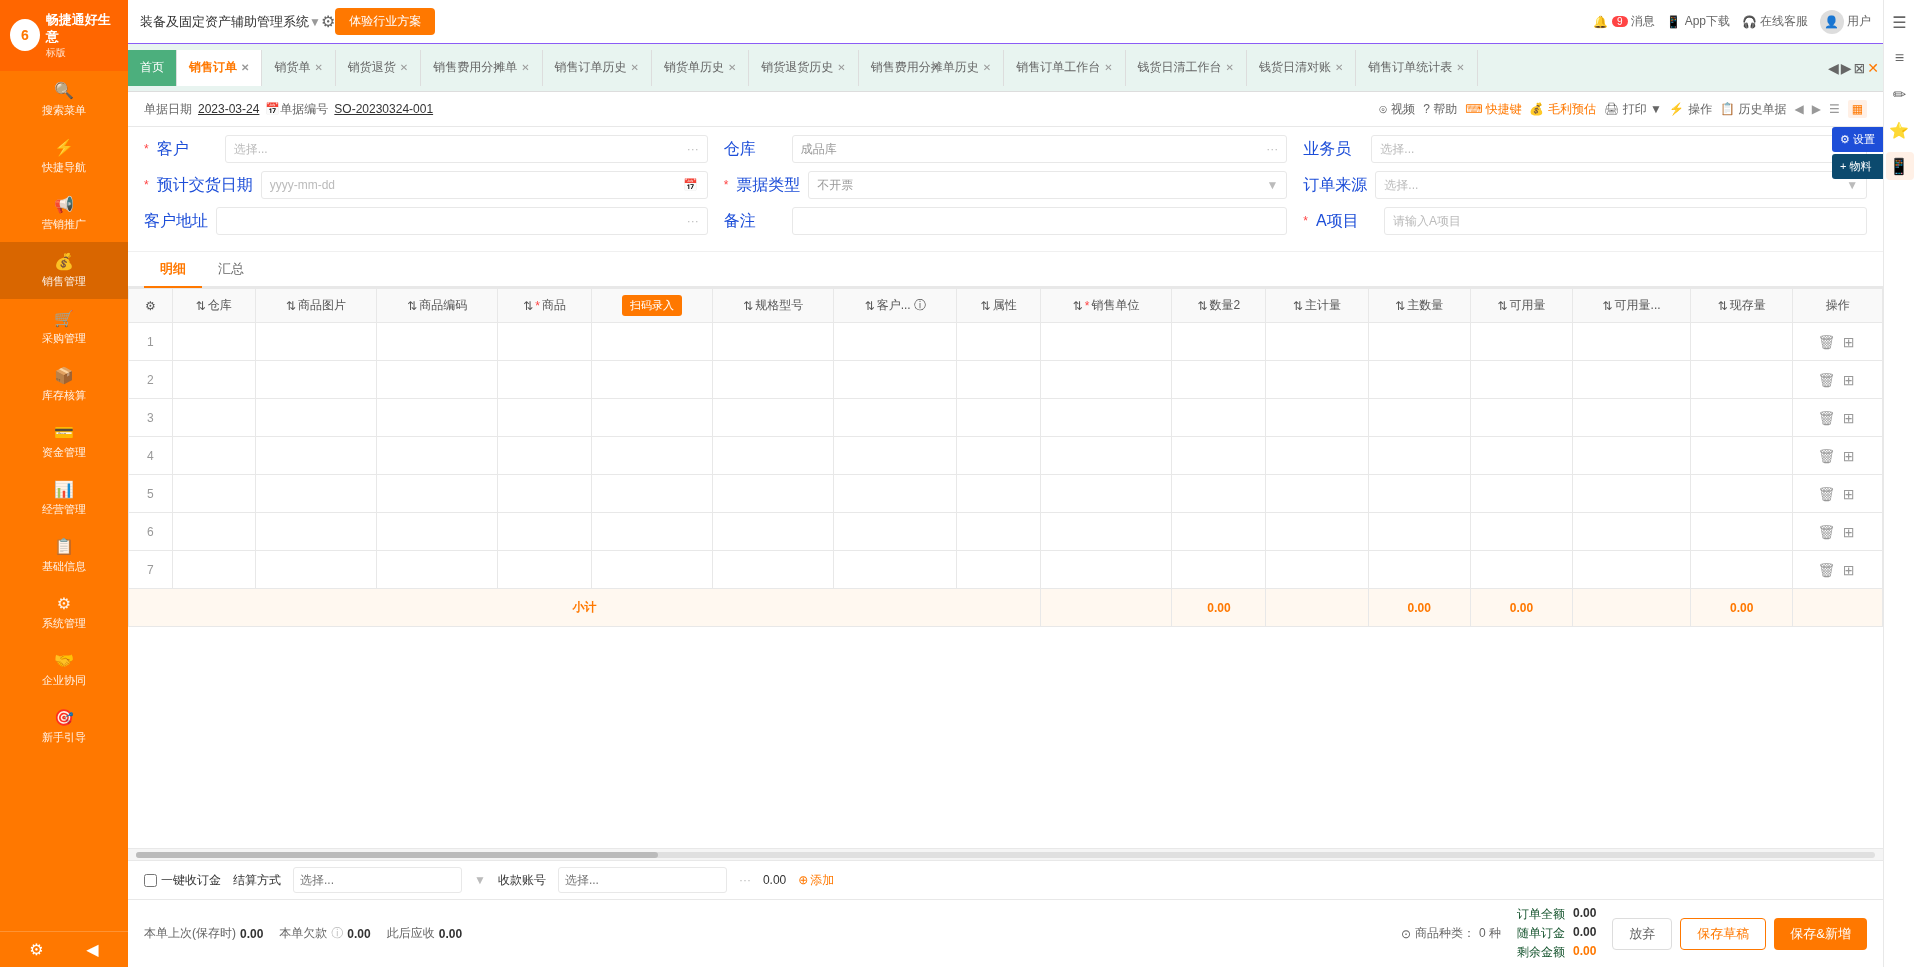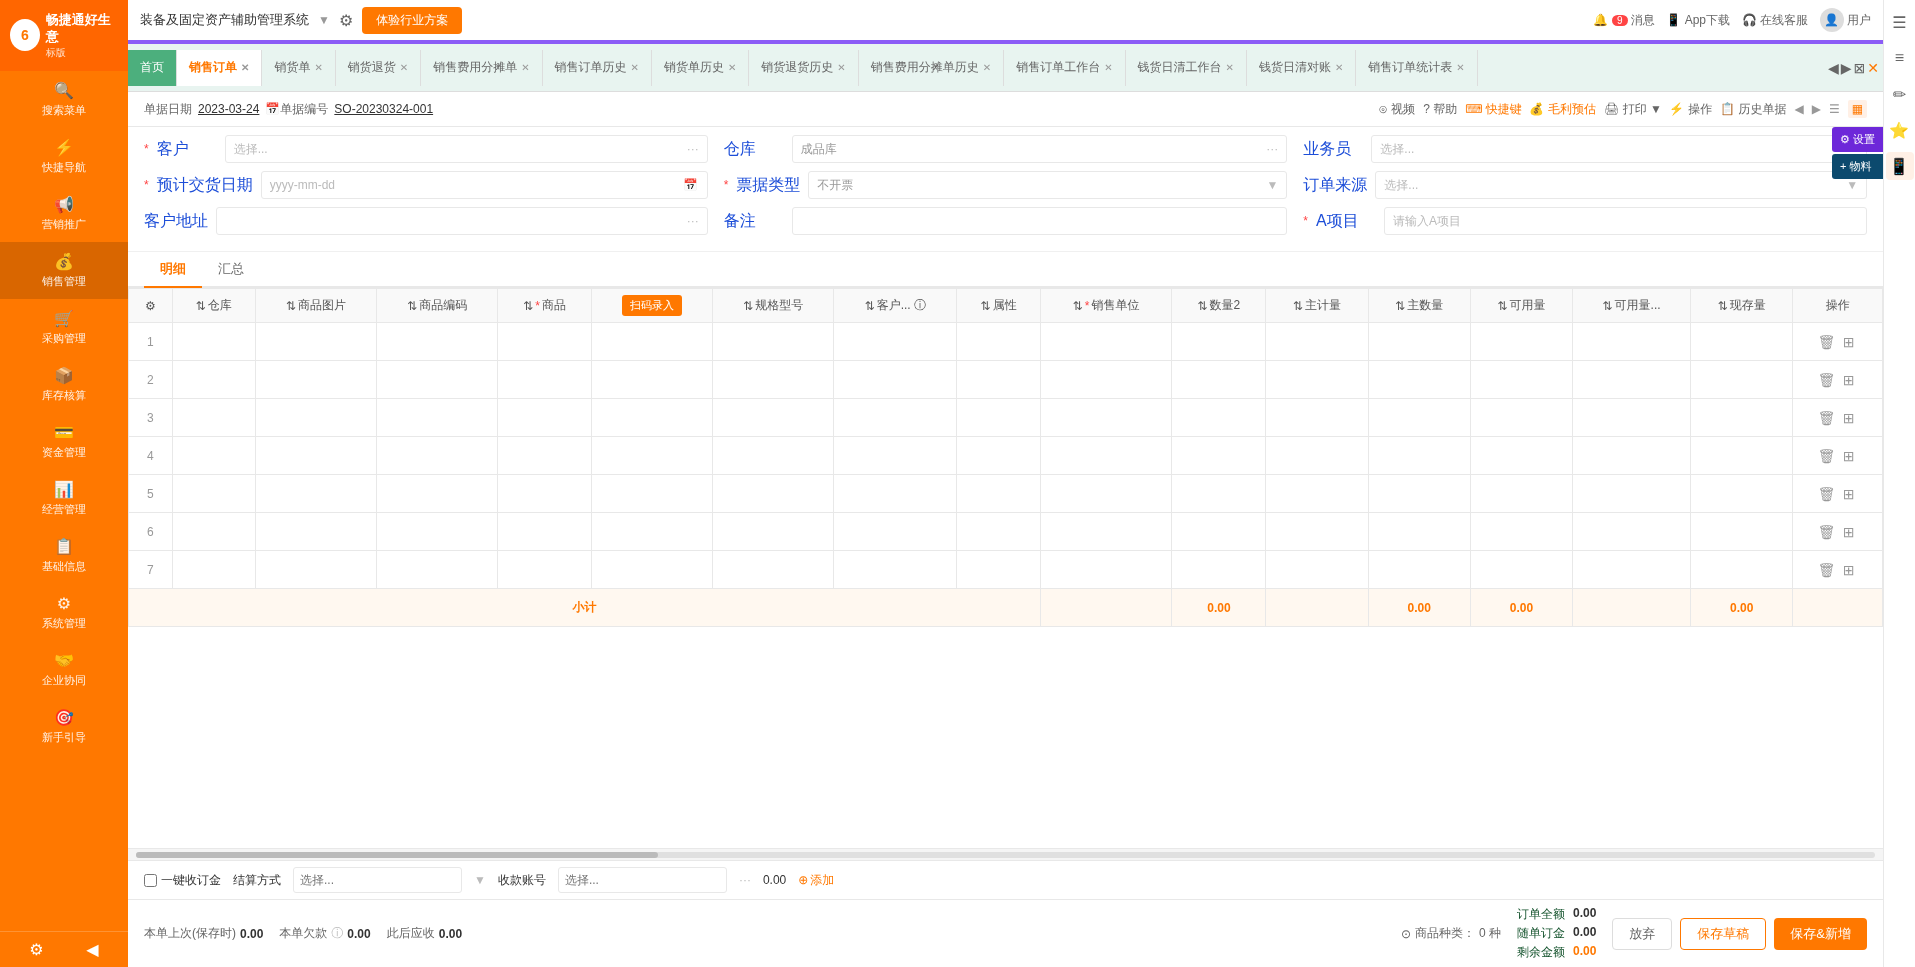--- a/index.html
+++ b/index.html
@@ -19,21 +19,21 @@
     .sidebar-item { display: flex; flex-direction: column; align-items: center; padding: 10px 4px; cursor: pointer; font-size: 11px; gap: 3px; color: rgba(255,255,255,0.9); }
     .sidebar-item.active { background: rgba(0,0,0,0.15); }
     .sidebar-item .icon { font-size: 16px; }
     .sidebar-bottom { display: flex; align-items: center; justify-content: space-around; padding: 8px; border-top: 1px solid rgba(255,255,255,0.2); }
     .sidebar-bottom .icon-btn { color: white; font-size: 16px; cursor: pointer; }
 
     
     .main { flex: 1; display: flex; flex-direction: column; overflow: hidden; }
 
     
-    .topbar { height: 44px; background: white; display: flex; align-items: center; padding: 8px 12px; border-bottom: 4px solid #8b5cf6; gap: 9px; }
+    .topbar { height: 44px; background: white; display: flex; align-items: center; padding: 8px 12px; border-bottom: 1px solid #8b5cf6; gap: 0; }
     .topbar-title { font-size: 13px; color: #333; display: flex; align-items: center; gap: 4px; }
     .topbar-btn { background: #ff7800; color: white; border: none; border-radius: 4px; padding: 5px 14px; font-size: 12px; cursor: pointer; }
     .topbar-right { margin-left: auto; display: flex; align-items: center; gap: 12px; color: #666; font-size: 12px; }
     .topbar-right-item { display: flex; align-items: center; gap: 3px; cursor: pointer; }
     .badge { background: #ff4444; color: white; border-radius: 8px; padding: 0 4px; font-size: 10px; min-width: 16px; text-align: center; }
 
     
     .tabbar { height: 48px; background: #e8f4f0; display: flex; align-items: center; overflow: hidden; border-bottom: 1px solid #ddd; }
     .tab { padding: 0 12px; height: 36px; display: flex; align-items: center; font-size: 12px; cursor: pointer; white-space: nowrap; gap: 4px; color: #666; border-right: 1px solid #ddd; }
     .tab.active { background: white; color: #ff7800; font-weight: bold; }
@@ -294,21 +294,21 @@
           <span class="header-action-btn">📋 历史单据</span>
           <span style="cursor:pointer;color:#999">◀</span>
           <span style="cursor:pointer;color:#999">▶</span>
           <span style="cursor:pointer;color:#999">☰</span>
           <span style="cursor:pointer;color:#ff7800;background:#fff0e6;padding:2px 4px;border-radius:2px">▦</span>
         </div>
       </div>
 
       <div style="position:relative">
         <div style="position:absolute;right:0;top:0;z-index:10;display:flex;flex-direction:column;gap:2px">
-          <button class="side-btn" style="background:#6d28d9;color:white;border:none;border-radius:3px 0 0 3px;padding:5px 8px;font-size:11px;cursor:pointer">⚙ 设置</button>
+          <button class="side-btn" style="background:#1d4ed8;color:white;border:none;border-radius:3px 0 0 3px;padding:5px 8px;font-size:11px;cursor:pointer">⚙ 设置</button>
           <button class="side-btn" style="background:#0c4a6e;color:white;border:none;border-radius:3px 0 0 3px;padding:5px 8px;font-size:11px;cursor:pointer">+ 物料</button>
         </div>
 
         <div style="padding:8px 16px;background:white;border-bottom:1px solid #f0f0f0">
 
           <div class="form-row">
             <div class="field-group">
               <span style="color:#ff4444">*</span>
               <span class="field-label">客户</span>
               <div class="field-input placeholder" style="width:200px">

